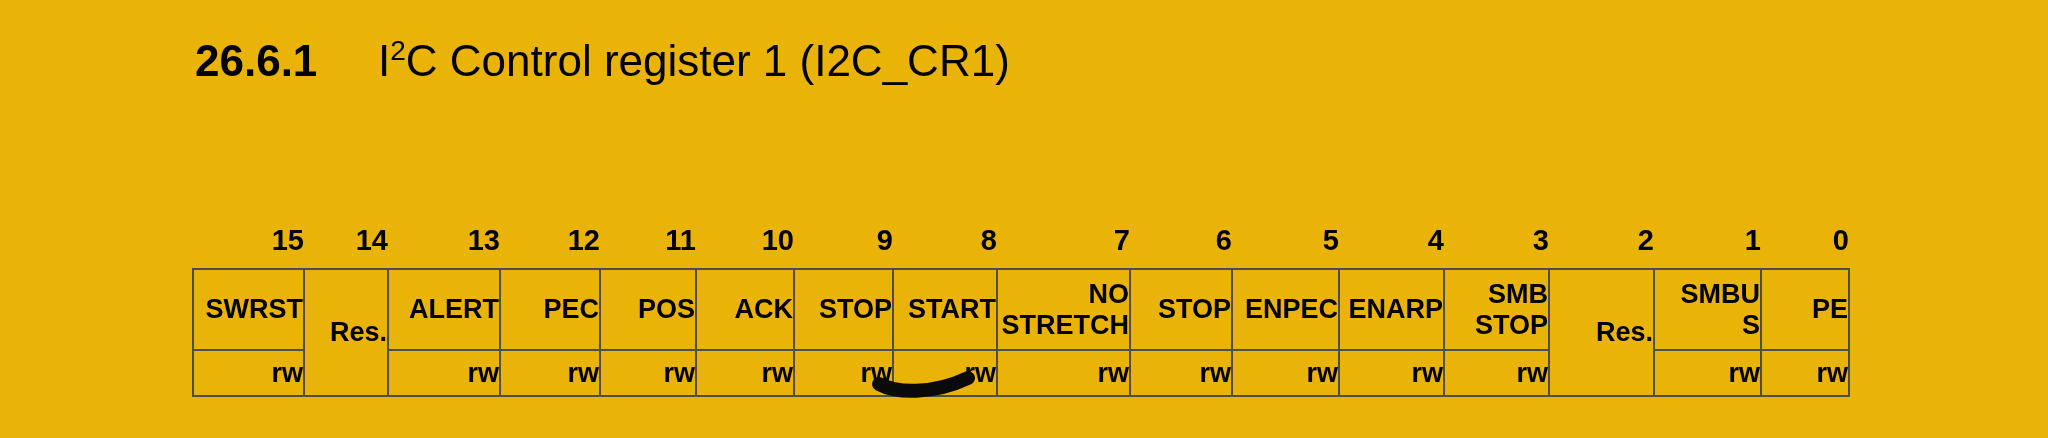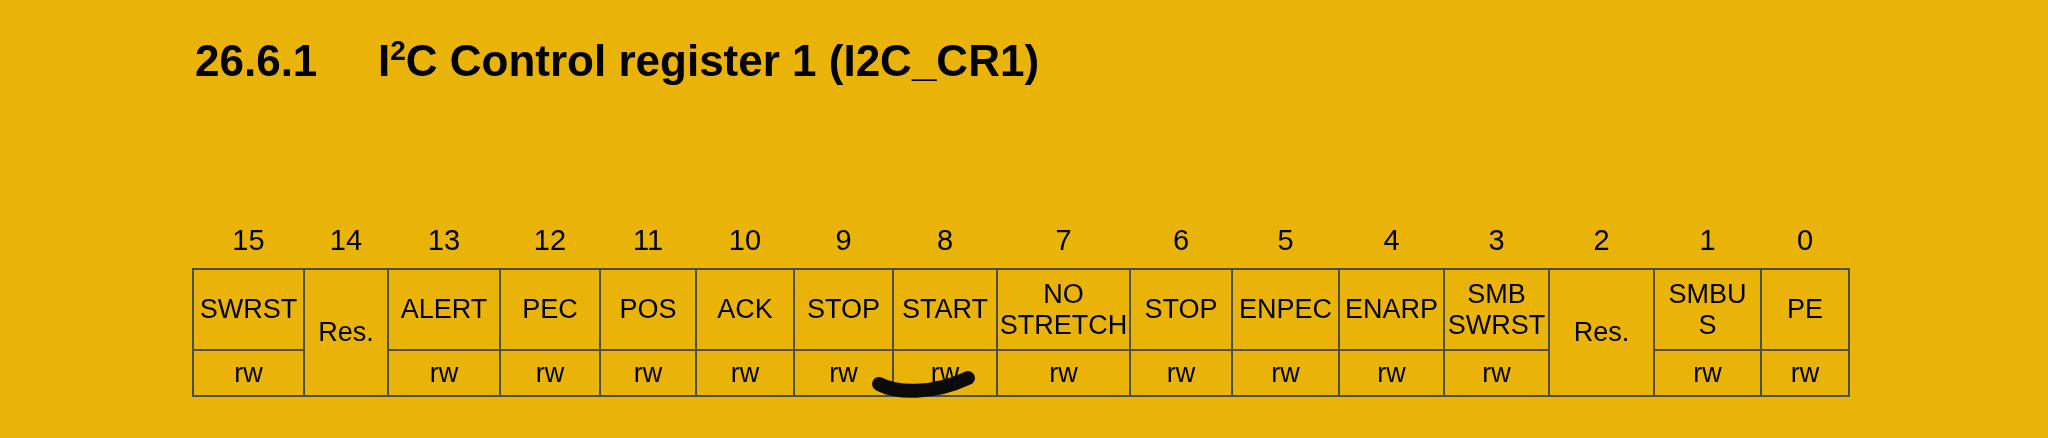--- a/index.html
+++ b/index.html
@@ -24,21 +24,21 @@
     top: 36px;
     font-size: 44px;
     font-weight: bold;
     white-space: nowrap;
   }
   #section-title {
     position: absolute;
     left: 378px;
     top: 36px;
     font-size: 44px;
-    font-weight: bold;
+    font-weight: normal;
     white-space: nowrap;
   }
   #section-title .sup {
     font-size: 28px;
     position: relative;
     top: -16px;
   }
 
   
   #reg-info {
@@ -54,22 +54,23 @@
   #reg-table {
     position: absolute;
     left: 192px;
     top: 212px;
     border-collapse: collapse;
     table-layout: fixed;
     width: 1656px;
   }
   #reg-table td {
     padding: 0;
-    text-align: center;
+    text-align: right;
     overflow: visible;
+    font-weight: bold;
   }
   #reg-table tr.bits-row td {
     border: none;
     vertical-align: bottom;
     font-size: 29px;
     height: 45px;
     padding-bottom: 11px;
   }
   #reg-table tr.names-row td {
     border: 2px solid #4d4d4d;
@@ -161,21 +162,21 @@
       <td>ALERT</td>
       <td>PEC</td>
       <td>POS</td>
       <td>ACK</td>
       <td>STOP</td>
       <td>START</td>
       <td>NO STRETCH</td>
       <td>STOP</td>
       <td>ENPEC</td>
       <td>ENARP</td>
-      <td>SMB SWRST</td>
+      <td>SMB STOP</td>
       <td rowspan="2" class="res-cell">Res.</td>
       <td><span class="break-narrow">SMBUS</span></td>
       <td>PE</td>
     </tr>
     <tr class="access-row">
       <td>rw</td>
       <td>rw</td>
       <td>rw</td>
       <td>rw</td>
       <td>rw</td>

